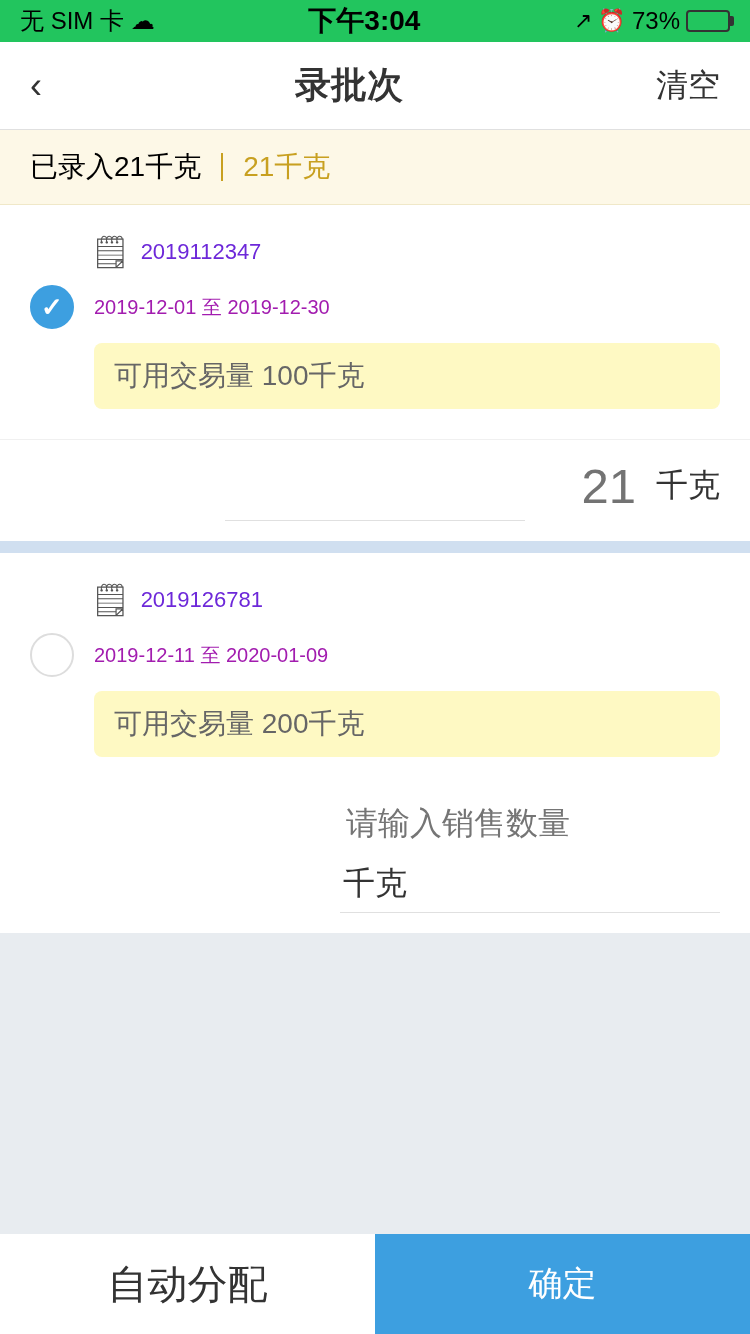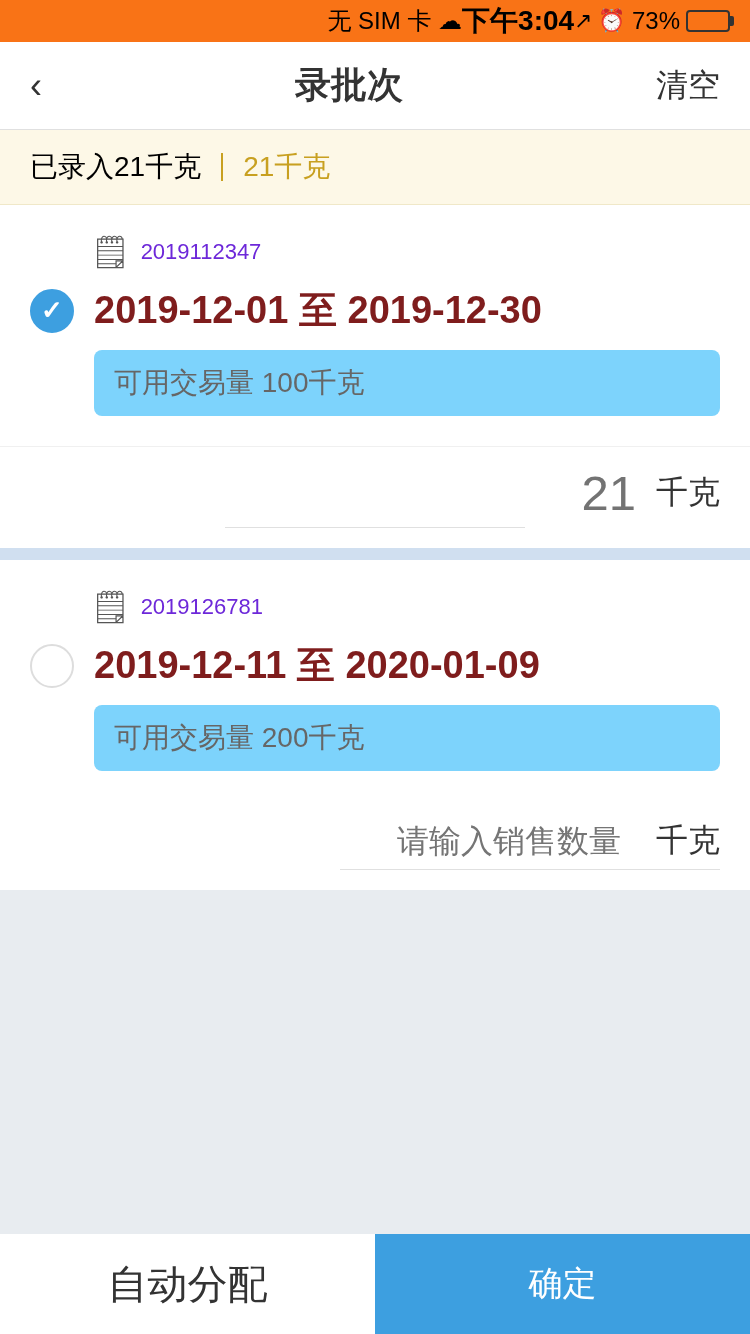--- a/index.html
+++ b/index.html
@@ -10,24 +10,24 @@
       min-height: 1334px;
       font-family: -apple-system, 'PingFang SC', 'Helvetica Neue', sans-serif;
       background: #e8ecf0;
       font-size: 32px;
     }
 
     
     .status-bar {
       width: 750px;
       height: 42px;
-      background: #f97316;
-      display: flex;
-      align-items: center;
-      justify-content: flex-end;
+      background: #22c55e;
+      display: flex;
+      align-items: center;
+      justify-content: space-between;
       padding: 0 20px;
       font-size: 24px;
       font-weight: 500;
     }
     .status-left {
       display: flex;
       align-items: center;
       gap: 8px;
     }
     .status-center {
@@ -163,27 +163,26 @@
       background: #3d9fe0;
       border-color: #3d9fe0;
     }
     .radio-circle.checked::after {
       content: '✓';
       color: #fff;
       font-size: 26px;
       font-weight: 700;
     }
     .batch-date {
-      font-size: 38px;
-      color: #7f1d1d;
-      font-weight: bold;
+      font-size: 20px;
+      color: #a21caf;
     }
 
     .batch-available {
-      background: #7dd3fc;
+      background: #fef9c3;
       border-radius: 8px;
       padding: 14px 20px;
       font-size: 28px;
       color: #666;
       margin-left: 64px;
       margin-bottom: 10px;
     }
 
     
     .quantity-row {
@@ -219,20 +218,21 @@
       background: #d0dff0;
     }
 
     
     .input-row {
       display: flex;
       align-items: center;
       justify-content: flex-end;
       gap: 20px;
       padding: 18px 30px 0 30px;
+      flex-direction: column;
     }
     .quantity-input {
       border: none;
       outline: none;
       font-size: 32px;
       color: #999;
       text-align: right;
       flex: 1;
       background: transparent;
     }

